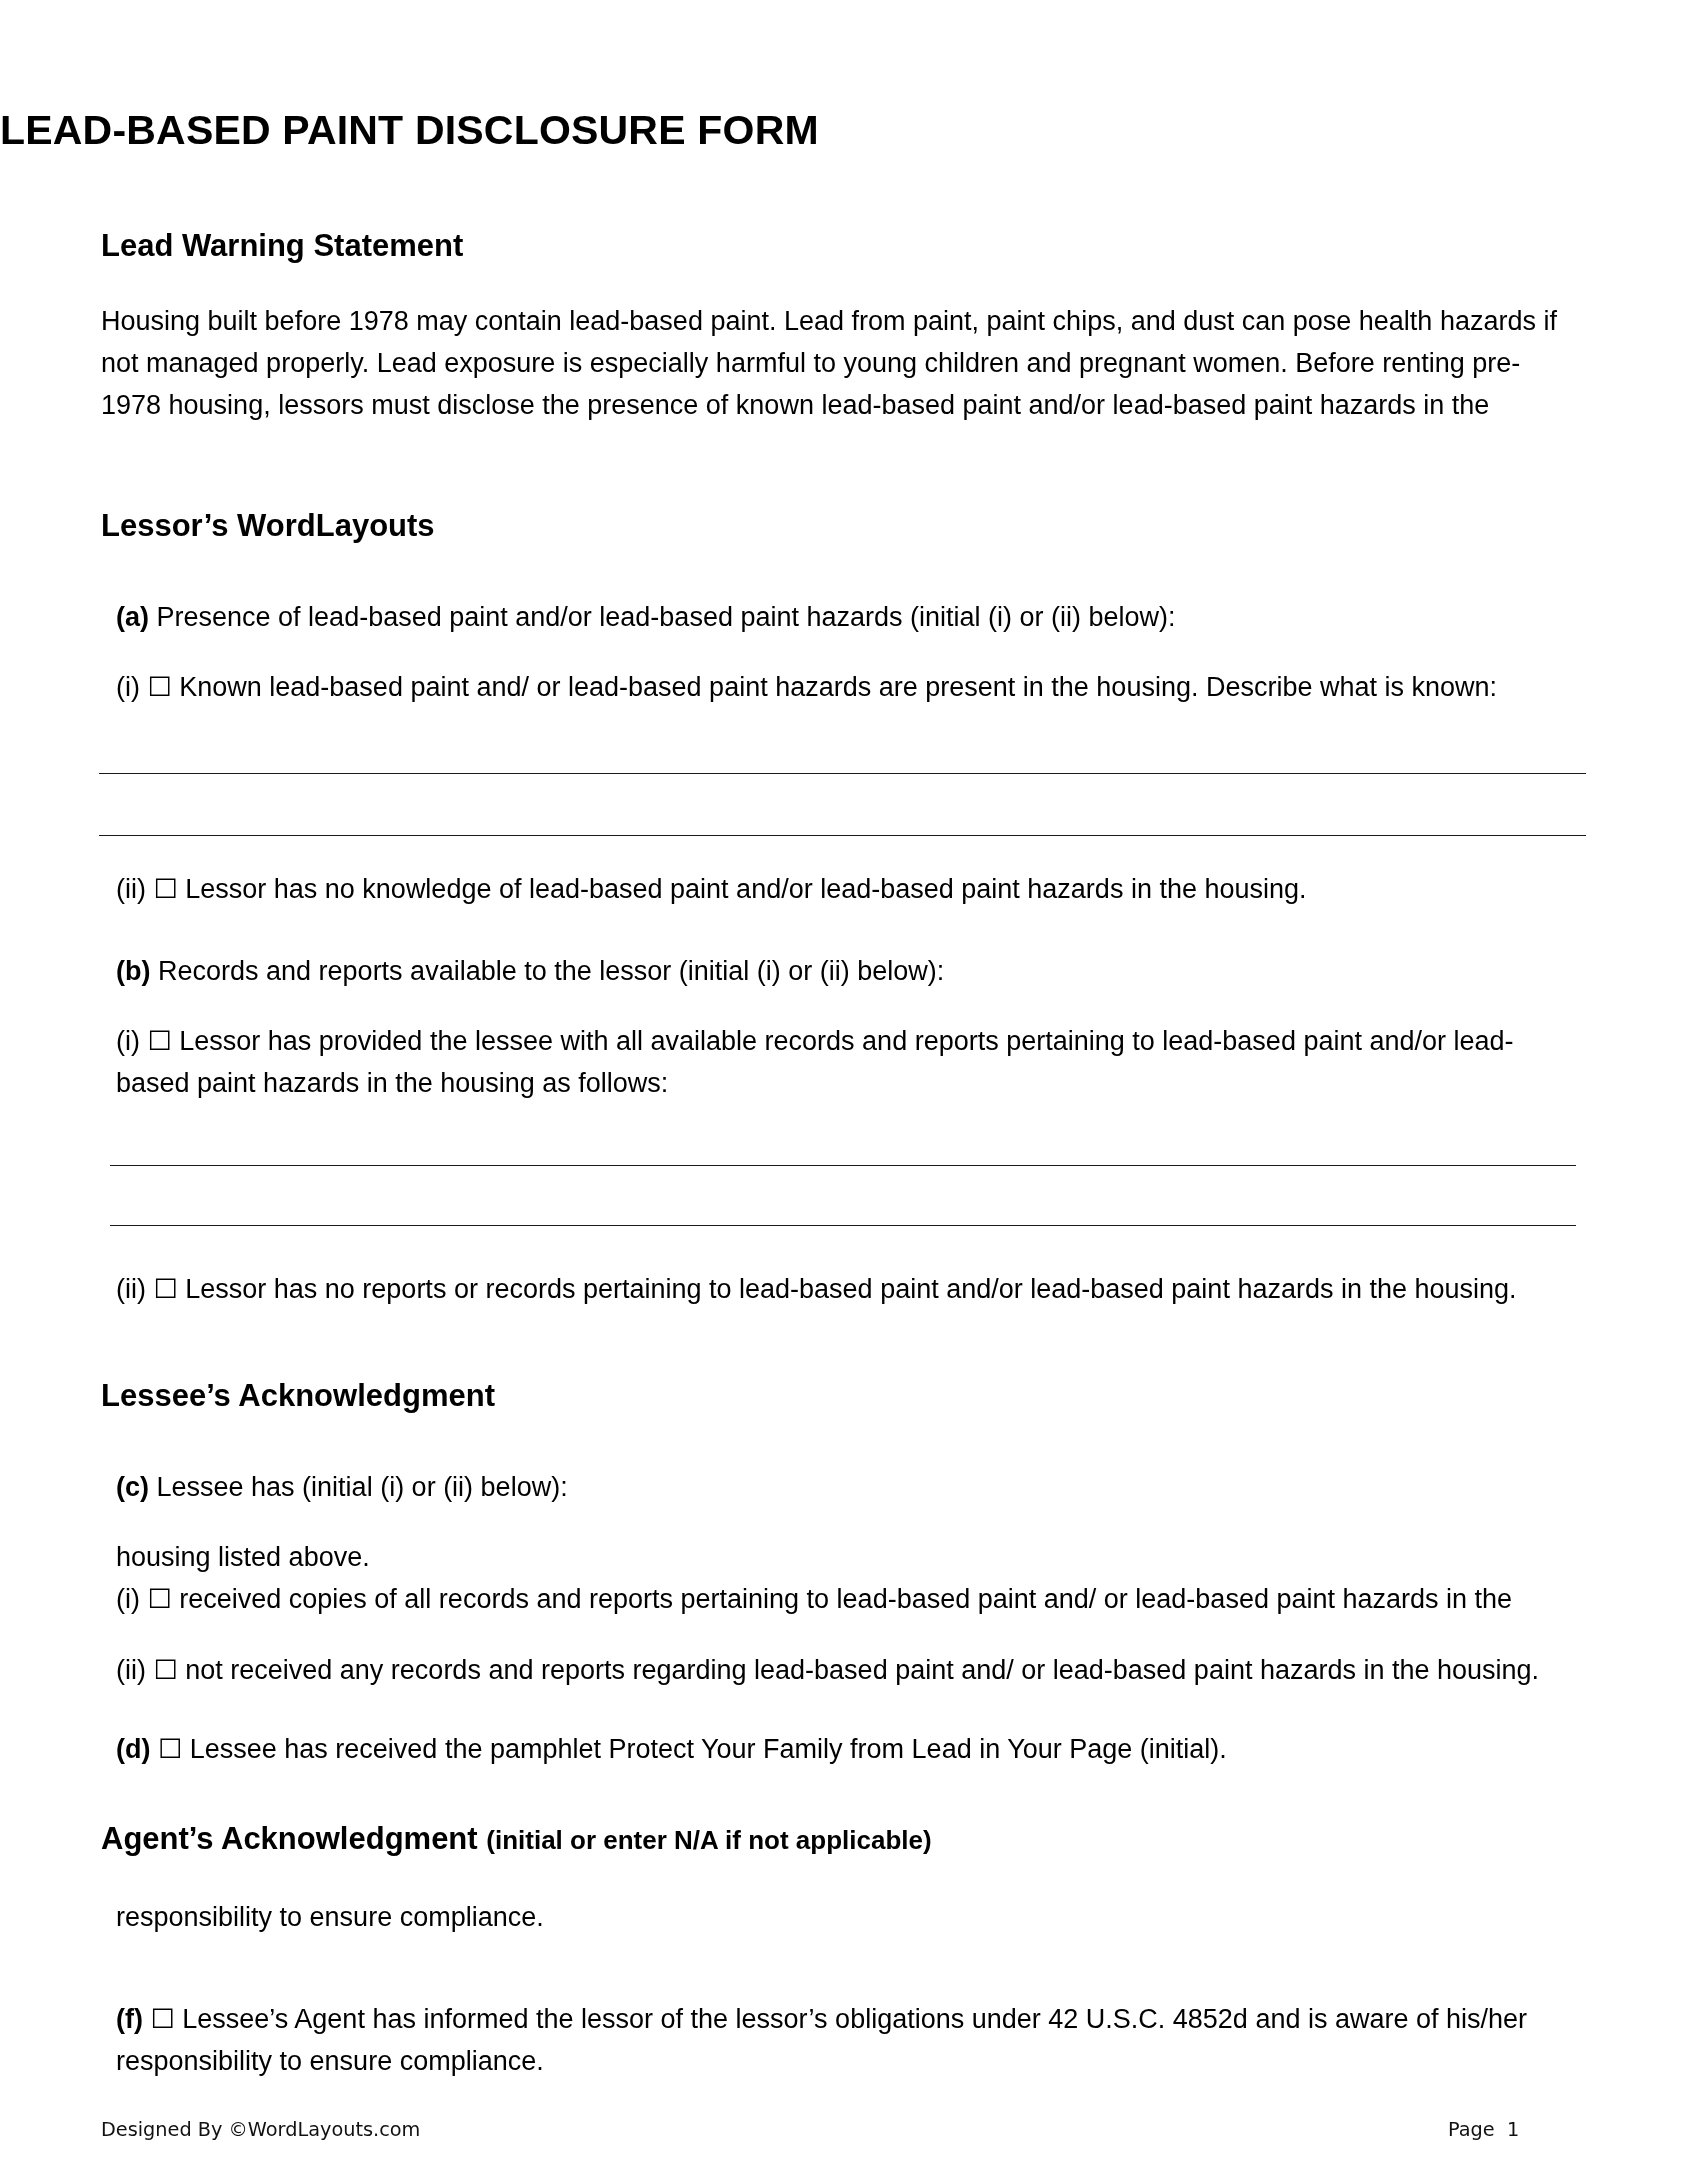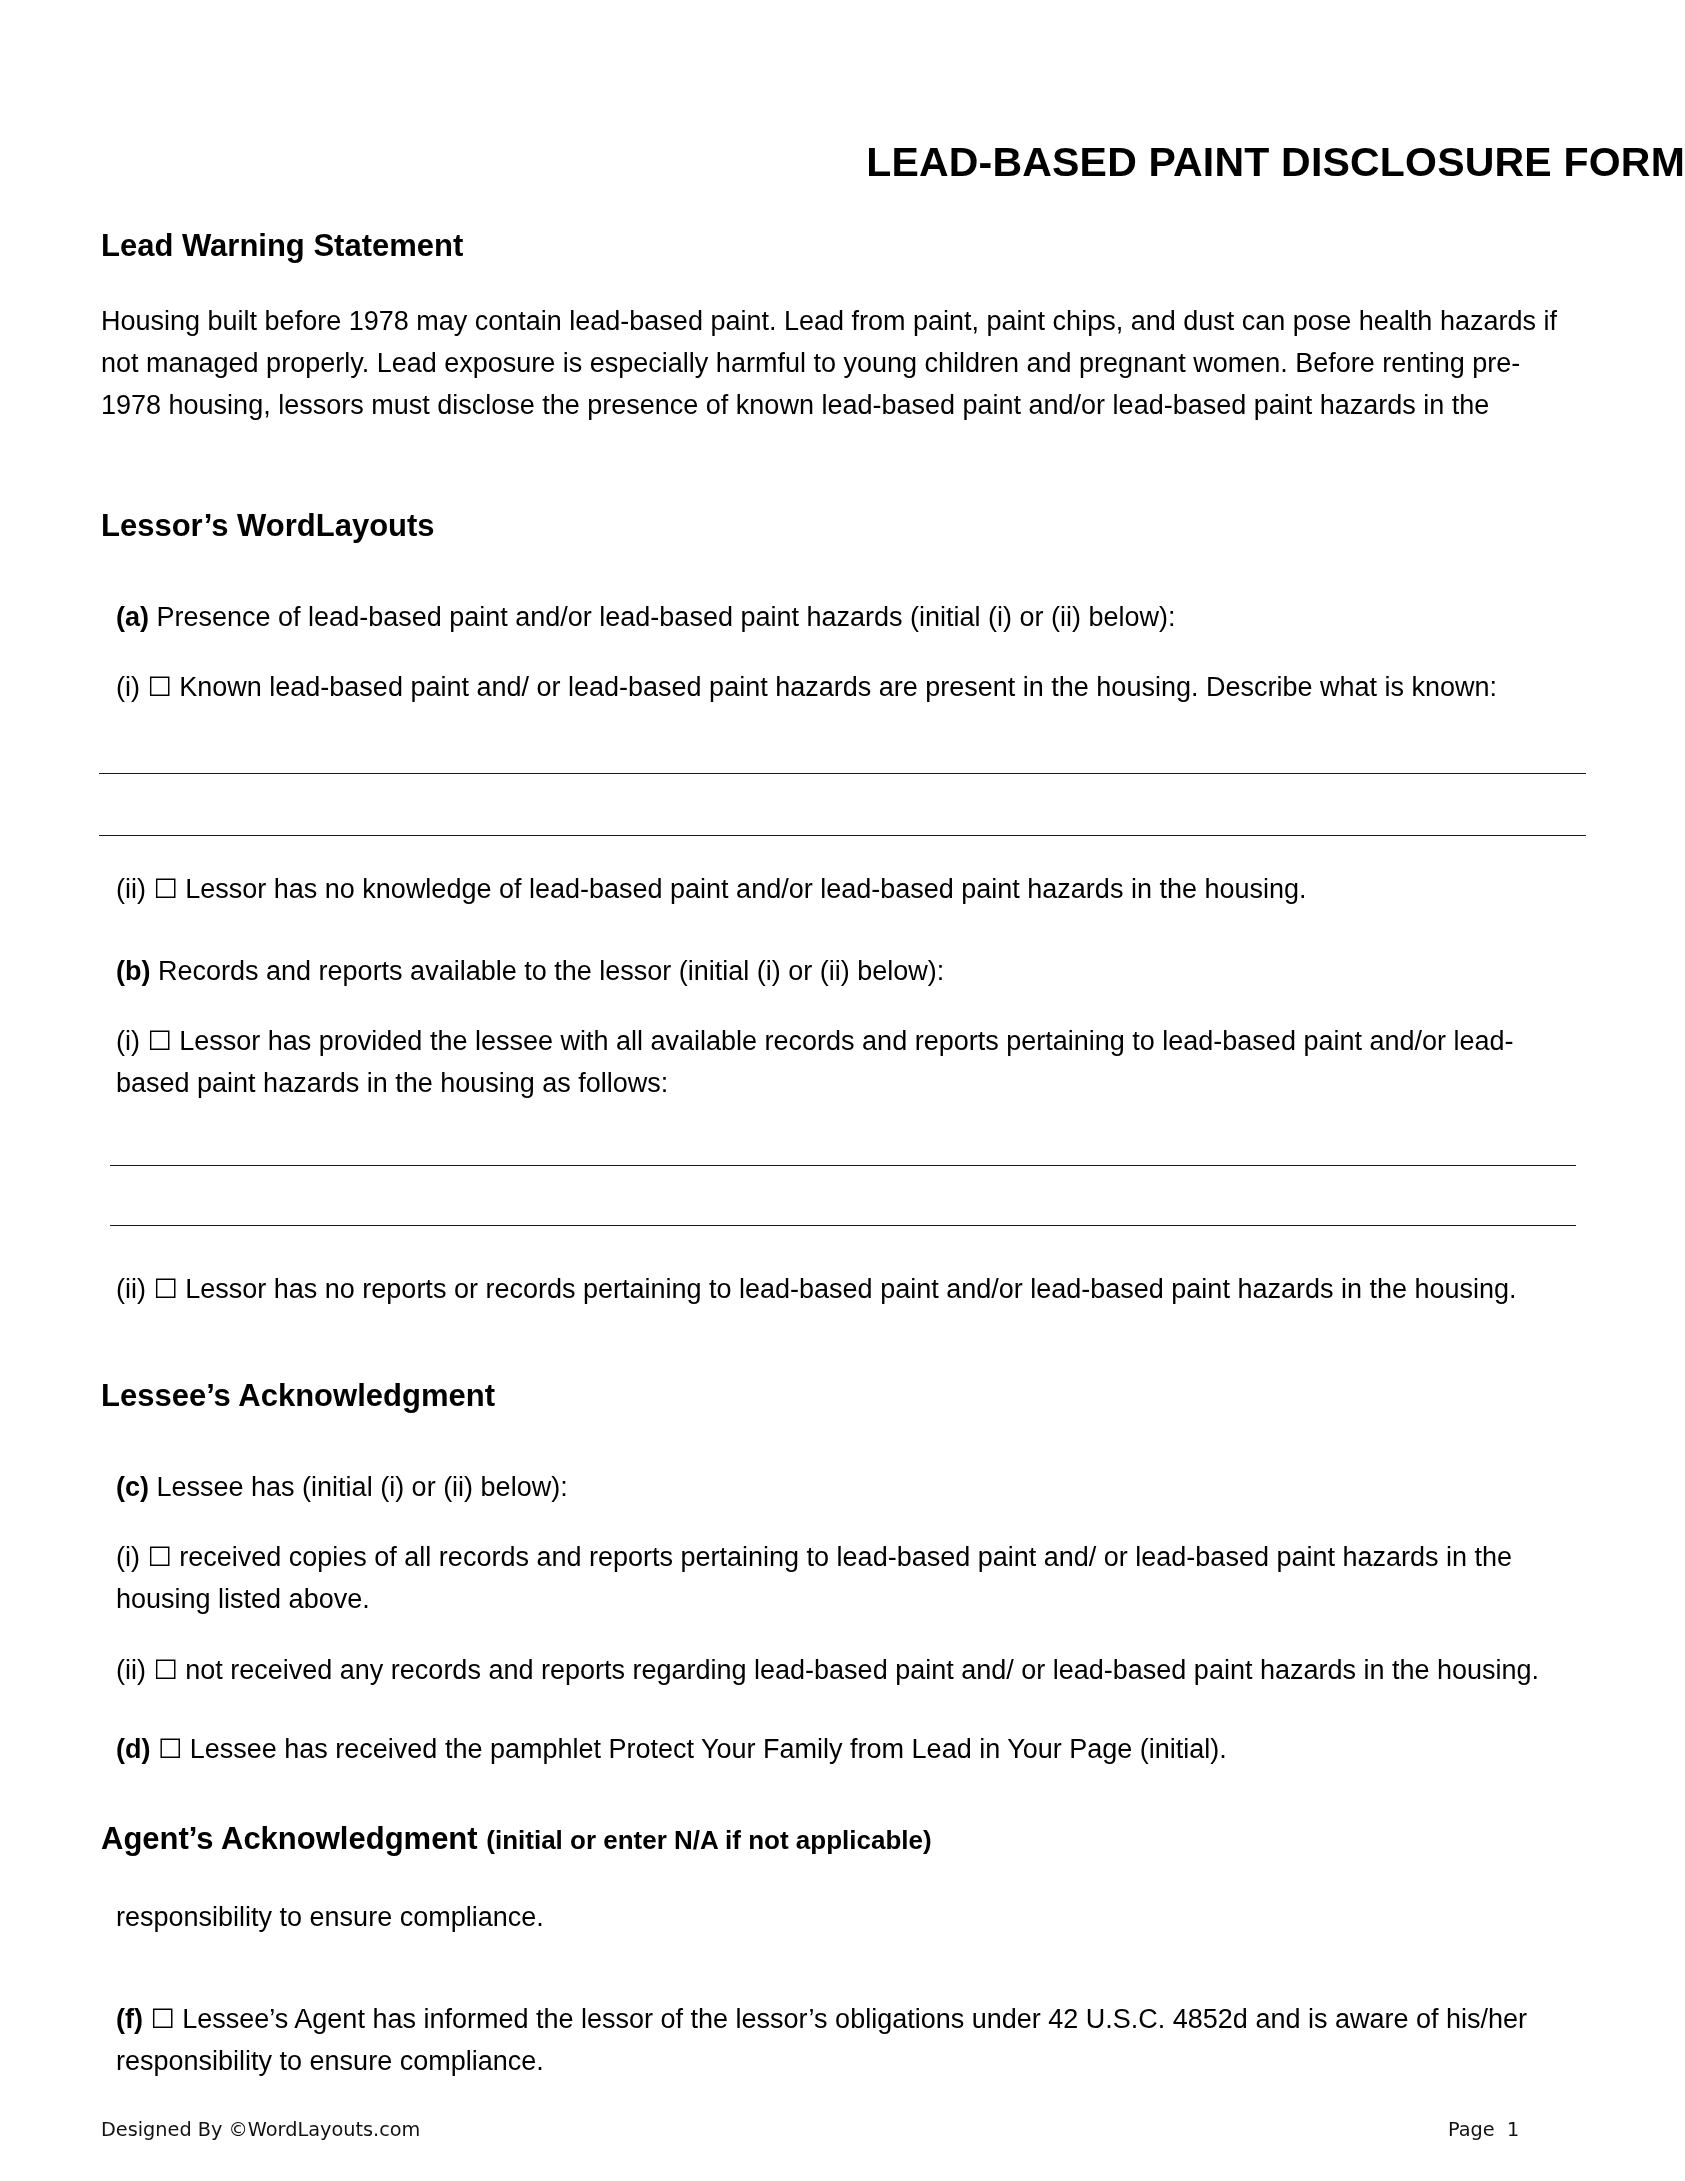--- a/index.html
+++ b/index.html
@@ -1,20 +1,20 @@
 <!DOCTYPE html>
 <html style="font-size:14px"><head>
 <meta charset="utf-8">
 <style>
   html, body { margin: 0; padding: 0; background: #ffffff; }
   body { width: 1685px; height: 2181px; position: relative; overflow: hidden;
          font-family: "Liberation Sans", "DejaVu Sans", sans-serif; color: #000; }
   .abs { position: absolute; white-space: nowrap; }
-  .title { left: 0; width: 1685px; text-align: right; top: 104px;
-           font-size: 41px; font-weight: bold; letter-spacing: 0.2px; line-height: 53px; margin-top: 32px; }
+  .title { left: 0; width: 1685px; text-align: left; top: 104px;
+           font-size: 41px; font-weight: bold; letter-spacing: 0.2px; line-height: 53px; }
   .h2 { left: 101px; font-size: 31px; font-weight: bold; line-height: 39px; }
   .h2 .note { font-weight: bold; font-size: 26px; }
   .body { font-size: 27px; line-height: 42px; }
   .item { left: 116px; }
   .tag { font-weight: bold; }
   .rule { position: absolute; height: 0; border-top: 1.8px solid #1a1a1a; }
   .footer { font-family: "DejaVu Sans", sans-serif; font-size: 19.3px; line-height: 26px; color: #111; }
   .cb { display: inline-block; }
 </style>
 </head>
@@ -73,26 +73,26 @@
 </div>
 
 <div class="abs h2" style="top:1376px">Lessee’s Acknowledgment</div>
 
 <div class="abs body item" style="top:1466px">
   <span class="tag">(c)</span>
   <span>Lessee has (initial (i) or (ii) below):</span>
 </div>
 
 <div class="abs body item" style="top:1536px">
+  <div>housing listed above.</div>
   <div>
     <span>(i)</span>
     <span class="cb">☐</span>
     <span>received copies of all records and reports pertaining to lead-based paint and/ or lead-based paint hazards in the</span>
   </div>
-  <div>housing listed above.</div>
 </div>
 
 <div class="abs body item" style="top:1649px">
   <span>(ii)</span>
   <span class="cb">☐</span>
   <span>not received any records and reports regarding lead-based paint and/ or lead-based paint hazards in the housing.</span>
 </div>
 
 <div class="abs body item" style="top:1728px">
   <span class="tag">(d)</span>

